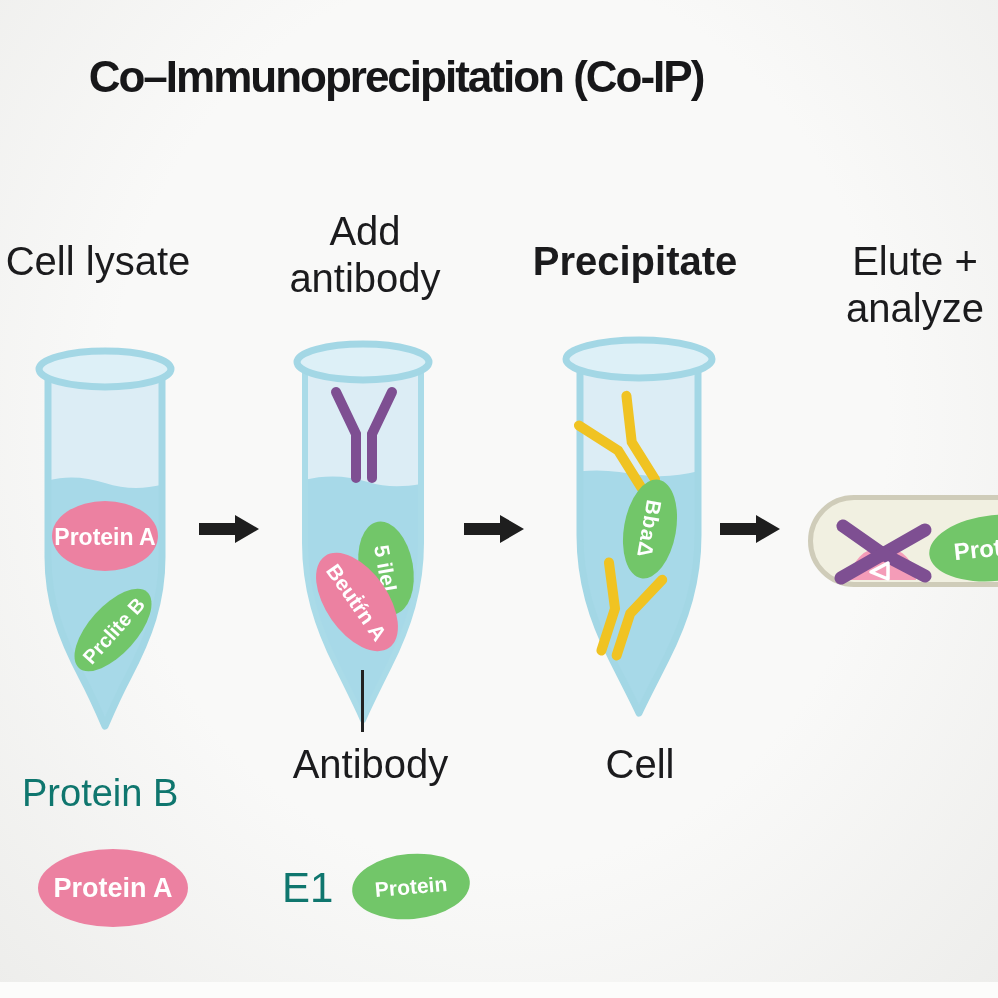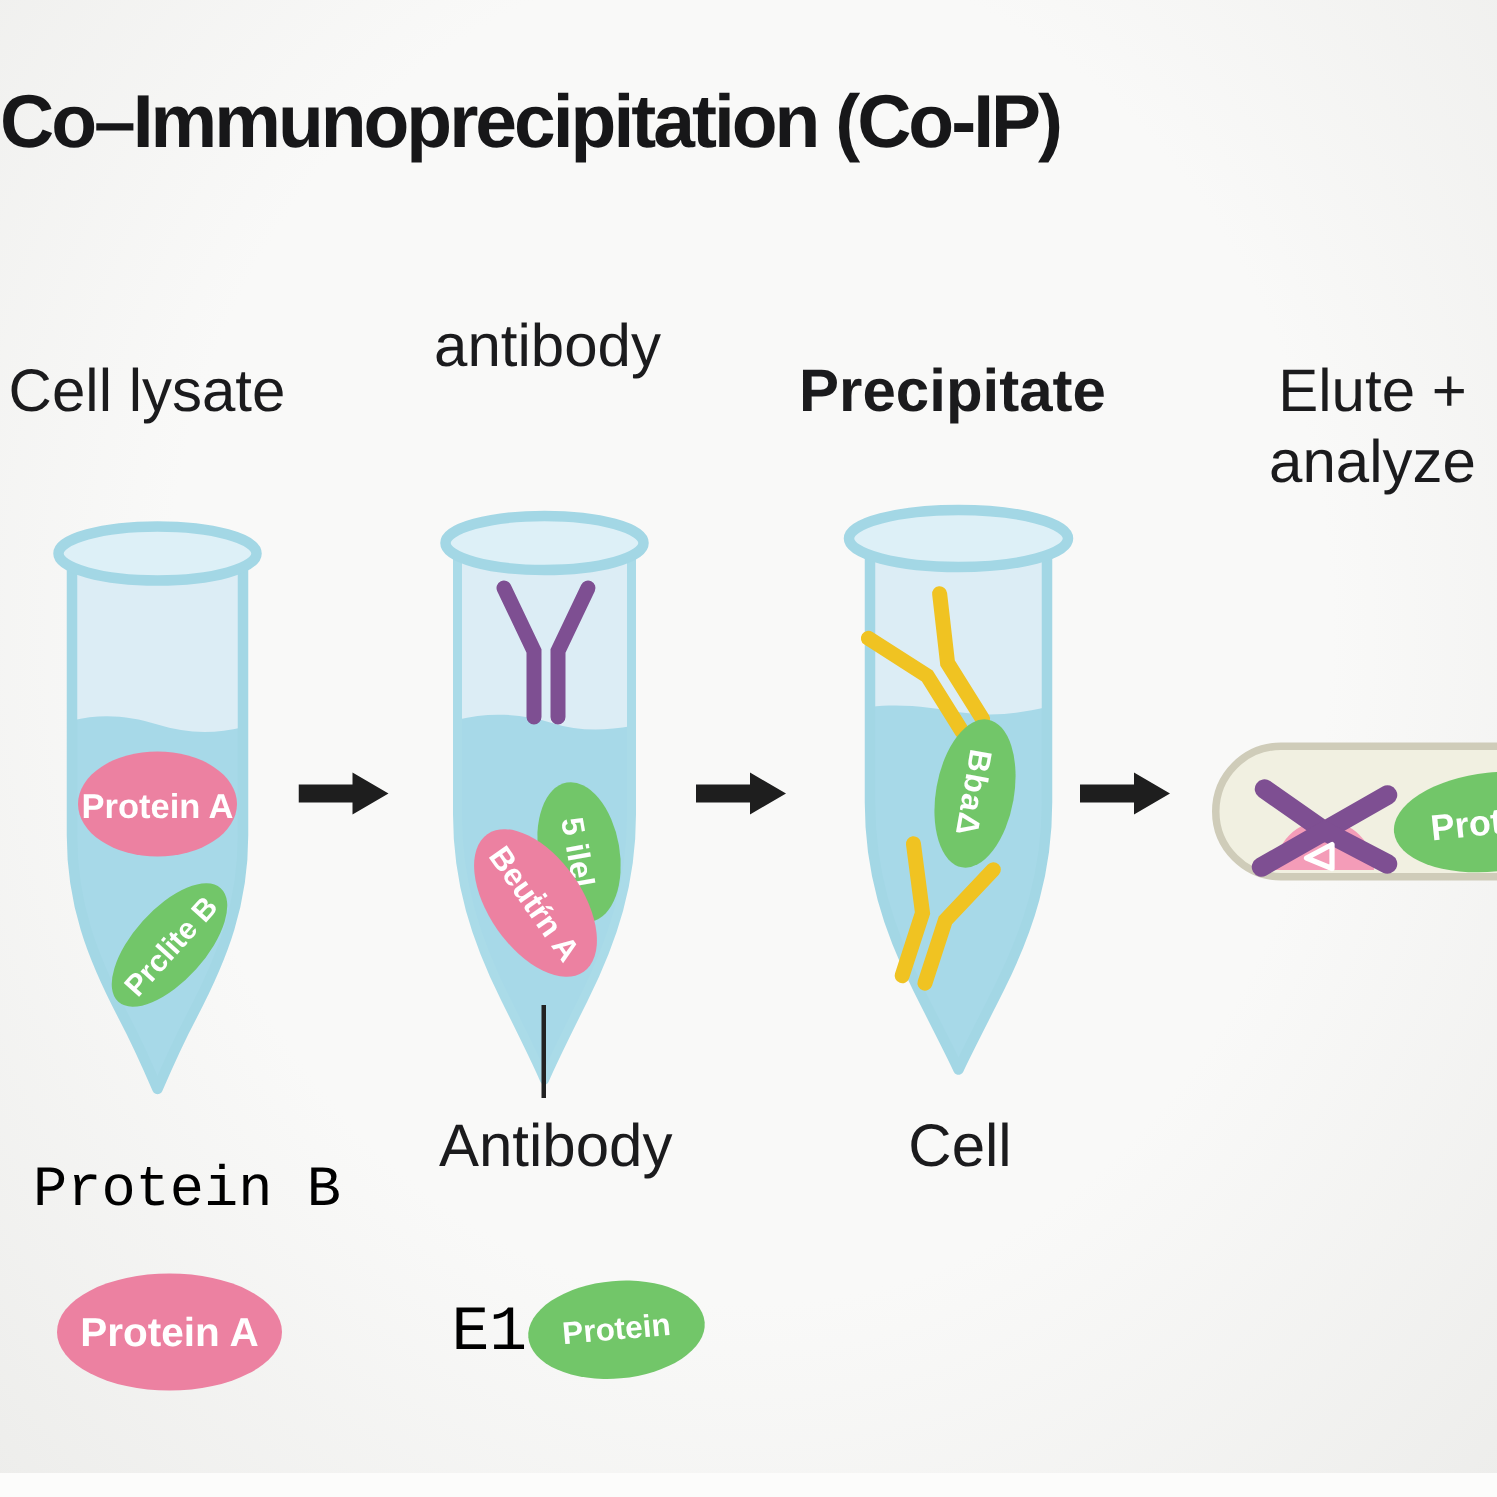--- a/index.html
+++ b/index.html
@@ -4,31 +4,31 @@
 <style>
   html,body{margin:0;padding:0;}
   body{
     width:998px;height:998px;position:relative;overflow:hidden;
     background: radial-gradient(ellipse at 50% 42%, #f9f9f8 55%, #ededeb 100%);
     font-family:"Liberation Sans", sans-serif;
     color:#1b1b1d;
   }
   .abs{position:absolute;}
   .title{
-    left:0;top:52px;width:792px;text-align:left;
-    font-size:50px;font-weight:800;letter-spacing:-2px;color:#171719;
+    left:0;top:52px;width:792px;text-align:center;
+    font-size:44px;font-weight:800;letter-spacing:-2px;color:#171719;
   }
   .step-label{
     font-size:40px;font-weight:500;text-align:center;line-height:47px;color:#1b1b1d;white-space:nowrap;
   }
   .anno-label{
     font-size:40px;font-weight:500;text-align:center;color:#1b1b1d;white-space:nowrap;
   }
   .legend-text{
-    font-size:40px;font-weight:500;color:#000000;white-space:nowrap;font-family:Liberation Mono, monospace;
+    font-size:40px;font-weight:500;color:#0f766e;white-space:nowrap;
   }
   .legend-ellipse{
     border-radius:50%;display:flex;align-items:center;justify-content:center;
     color:#fff;font-weight:600;
   }
   .pink-bg{background:#ec81a1;}
   .green-bg{background:#72c669;}
   .pointer-line{width:3px;background:#222;}
   .capsule{
     background:#f1f0e1;border:5px solid #cfccb9;border-radius:46px;
@@ -36,20 +36,21 @@
   .bottom-strip{left:0;top:982px;width:998px;height:16px;background:#fcfcfb;}
   svg text{font-family:"Liberation Sans", sans-serif;font-weight:600;fill:#ffffff;}
 </style>
 </head>
 <body>
 
 <div class="abs title">Co–Immunoprecipitation (Co-IP)</div>
 
 <div class="abs step-label" style="left:-12px;top:238px;width:220px;">Cell lysate</div>
 <div class="abs step-label" style="left:255px;top:208px;width:220px;">
+  <div>Add</div>
   <div>antibody</div>
 </div>
 <div class="abs step-label" style="left:525px;top:238px;width:220px;font-weight:bold;">Precipitate</div>
 <div class="abs step-label" style="left:805px;top:238px;width:220px;">
   <div>Elute +</div>
   <div>analyze</div>
 </div>
 
 <svg class="abs" style="left:25px;top:332px;" width="160" height="405" viewBox="0 0 160 405">
   <defs>
@@ -150,19 +151,19 @@
 
 <div class="abs anno-label" style="left:268px;top:742px;width:205px;">Antibody</div>
 <div class="abs anno-label" style="left:560px;top:742px;width:160px;">Cell</div>
 
 <div class="abs legend-text" style="left:22px;top:772px;font-size:38px;">Protein B</div>
 
 <div class="abs legend-ellipse pink-bg" style="left:38px;top:849px;width:150px;height:78px;font-size:27px;">
   <span>Protein A</span>
 </div>
 
-<div class="abs legend-text" style="left:282px;top:864px;font-size:42px;margin-left:19px;">E1</div>
+<div class="abs legend-text" style="left:282px;top:864px;font-size:42px;">E1</div>
 
 <div class="abs legend-ellipse green-bg" style="left:352px;top:854px;width:118px;height:65px;font-size:21px;transform:rotate(-5deg);">
   <span>Protein</span>
 </div>
 
 <div class="abs bottom-strip"></div>
 
 </body></html>

